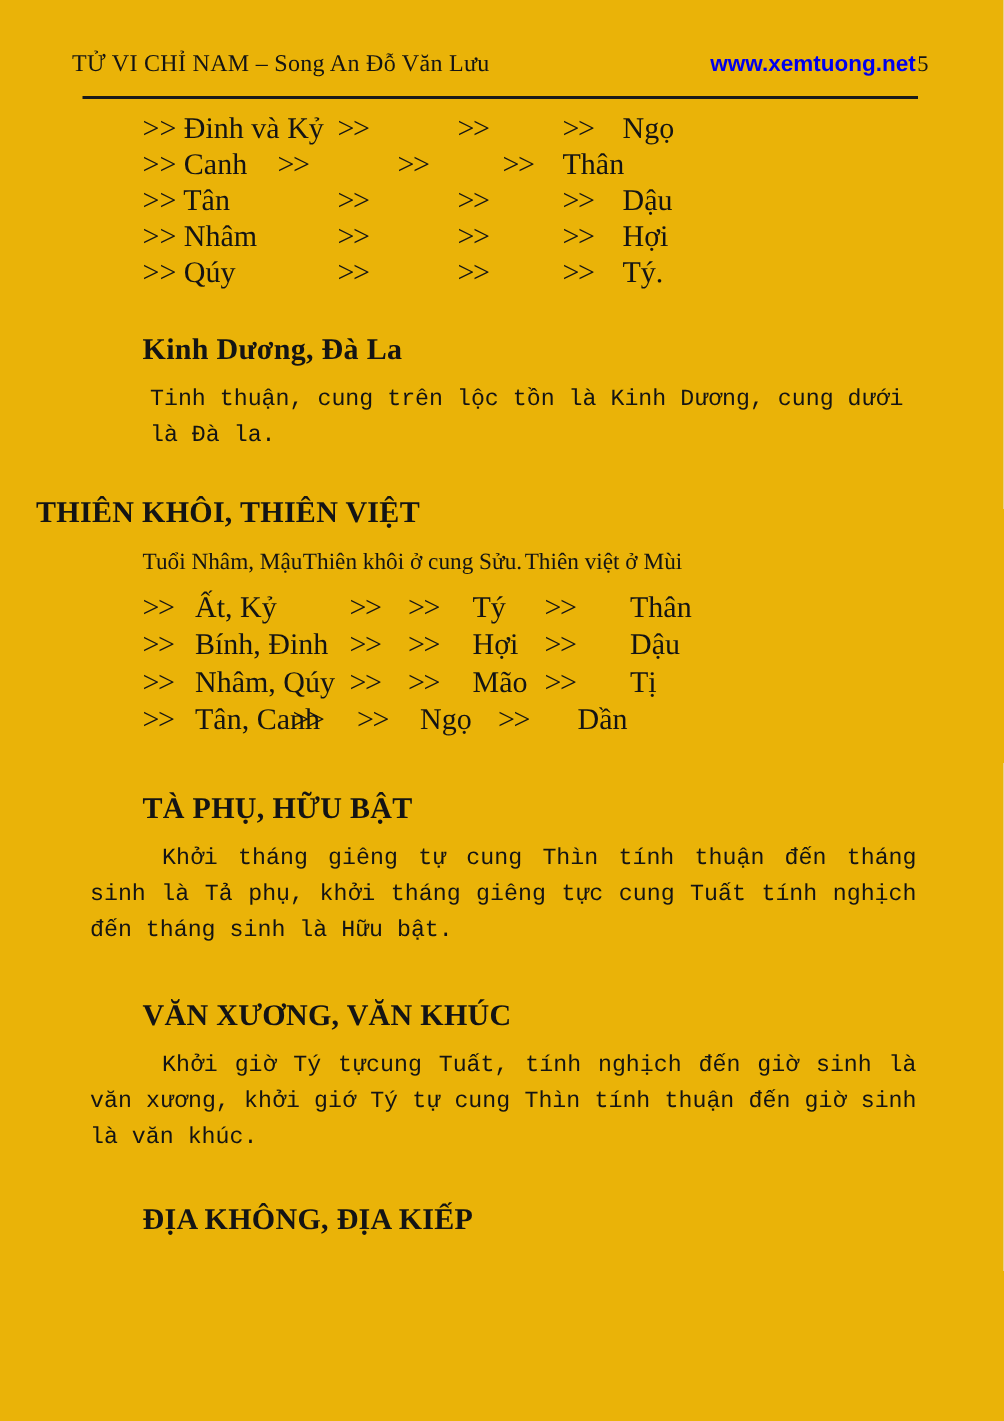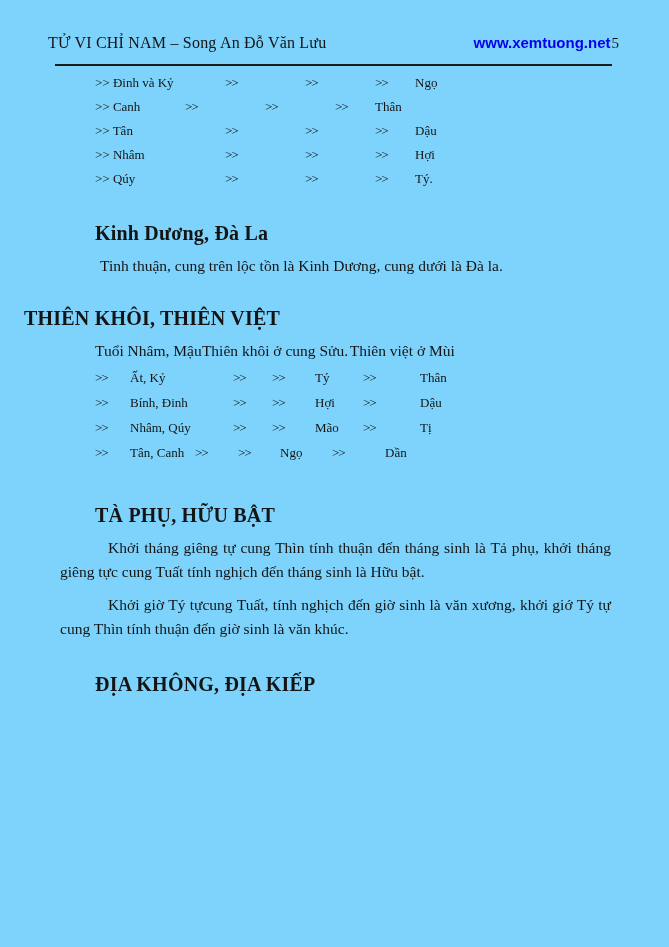--- a/index.html
+++ b/index.html
@@ -1,51 +1,51 @@
 <!DOCTYPE html>
 <html><head>
 <meta charset="utf-8">
 <style>
   html,body{margin:0;padding:0;background:#e8e8e8;}
   .page{
-    width:669px;height:947px;background:#7dd3fc;margin:0 auto;
+    width:669px;height:947px;background:#eab308;margin:0 auto;
     font-family:"Liberation Serif","DejaVu Serif",serif;color:#141414;
     overflow:hidden;position:relative;box-sizing:border-box;
   }
   
   .hdr{display:flex;justify-content:space-between;align-items:baseline;
        padding:34px 50px 0 48px;}
   .htitle{font-size:16px;letter-spacing:.2px;white-space:nowrap;}
   .hright{white-space:nowrap;}
   .hlink{color:#0000EE;font-family:"Liberation Sans","DejaVu Sans",sans-serif;
          font-weight:bold;font-size:15px;cursor:pointer;}
   .hpage{font-size:15px;margin-left:1px;}
   .rule{border-top:2px solid #1a1a1a;margin:12px 57px 0 55px;height:0;}
 
   
-  .tb{font-size:13px;white-space:nowrap;}
+  .tb{font-size:20px;white-space:nowrap;}
   .tb .trow{height:24px;}
   .tb .cell{display:inline-block;white-space:nowrap;vertical-align:baseline;}
   .tb .chev{letter-spacing:-1px;}
   .tb1{margin:9px 0 0 95px;}
   .tb1 .c0{width:130px;} .tb1 .c1{width:80px;} .tb1 .c2{width:70px;} .tb1 .c3{width:40px;}
   .tb1 .row1 .c0{width:90px;}
   .tb2{margin:7px 12px 0 95px;}
   .tb2 .trow{height:25px;}
   .tb2 .c0{width:35px;} .tb2 .c1{width:103px;} .tb2 .c2{width:39px;}
   .tb2 .c3{width:43px;} .tb2 .c4{width:48px;} .tb2 .c5{width:57px;}
   .tb2 .row3 .c1{width:65px;} .tb2 .row3 .c2{width:43px;} .tb2 .row3 .c3{width:42px;}
   .tb2 .row3 .c4{width:52px;} .tb2 .row3 .c5{width:53px;}
 
   
   .para{font-size:15.5px;line-height:24px;margin:0 58px 0 60px;}
   .indent{text-indent:48px;}
   .just{text-align:justify;}
   .single{margin-left:100px;}
-  .mt-sm{margin-top:6px;} .mt-p{margin-top:9px;}
+  .mt-sm{margin-top:6px;} .mt-p{margin-top:9px;font-family:Liberation Mono, monospace;}
 
   
   .head{font-size:20px;font-weight:bold;margin:0 0 0 95px;line-height:24px;
         letter-spacing:.2px;}
   .mt-h1{margin-top:26px;} .mt-h2{margin-top:28px;margin-left:24px;} .mt-h3{margin-top:33px;}
   .mt-h4{margin-top:33px;} .mt-h5{margin-top:31px;}
 
   
   .introline{margin:9px 0 0 95px;font-size:15.5px;line-height:24px;white-space:nowrap;}
   .introline .seg{display:inline-block;}
@@ -87,17 +87,18 @@
   <div class="tb tb2">
       <div class="trow row0"><span class="cell c0 chev">&gt;&gt;</span><span class="cell c1">Ất, Kỷ</span><span class="cell c2 chev">&gt;&gt;</span><span class="cell c3 chev">&gt;&gt;</span><span class="cell c4">Tý</span><span class="cell c5 chev">&gt;&gt;</span><span class="cell c6">Thân</span></div>
       <div class="trow row1"><span class="cell c0 chev">&gt;&gt;</span><span class="cell c1">Bính, Đinh</span><span class="cell c2 chev">&gt;&gt;</span><span class="cell c3 chev">&gt;&gt;</span><span class="cell c4">Hợi</span><span class="cell c5 chev">&gt;&gt;</span><span class="cell c6">Dậu</span></div>
       <div class="trow row2"><span class="cell c0 chev">&gt;&gt;</span><span class="cell c1">Nhâm, Qúy</span><span class="cell c2 chev">&gt;&gt;</span><span class="cell c3 chev">&gt;&gt;</span><span class="cell c4">Mão</span><span class="cell c5 chev">&gt;&gt;</span><span class="cell c6">Tị</span></div>
       <div class="trow row3"><span class="cell c0 chev">&gt;&gt;</span><span class="cell c1">Tân, Canh</span><span class="cell c2 chev">&gt;&gt;</span><span class="cell c3 chev">&gt;&gt;</span><span class="cell c4">Ngọ</span><span class="cell c5 chev">&gt;&gt;</span><span class="cell c6">Dần</span></div>
     </div>
 
   <h2 class="head mt-h3">TÀ PHỤ, HỮU BẬT</h2>
   <p class="para indent just mt-p">Khởi tháng giêng tự cung Thìn tính thuận đến tháng sinh là Tả phụ, khởi tháng giêng tực cung Tuất tính nghịch đến tháng sinh là Hữu bật.</p>
 
+  <h2 class="head mt-h4">VĂN XƯƠNG, VĂN KHÚC</h2>
   <p class="para indent just mt-p">Khởi giờ Tý tựcung Tuất, tính nghịch đến giờ sinh là văn xương, khởi giớ Tý tự cung Thìn tính thuận đến giờ sinh là văn khúc.</p>
 
   <h2 class="head mt-h5">ĐỊA KHÔNG, ĐỊA KIẾP</h2>
 
 </div>
 
 </body></html>

